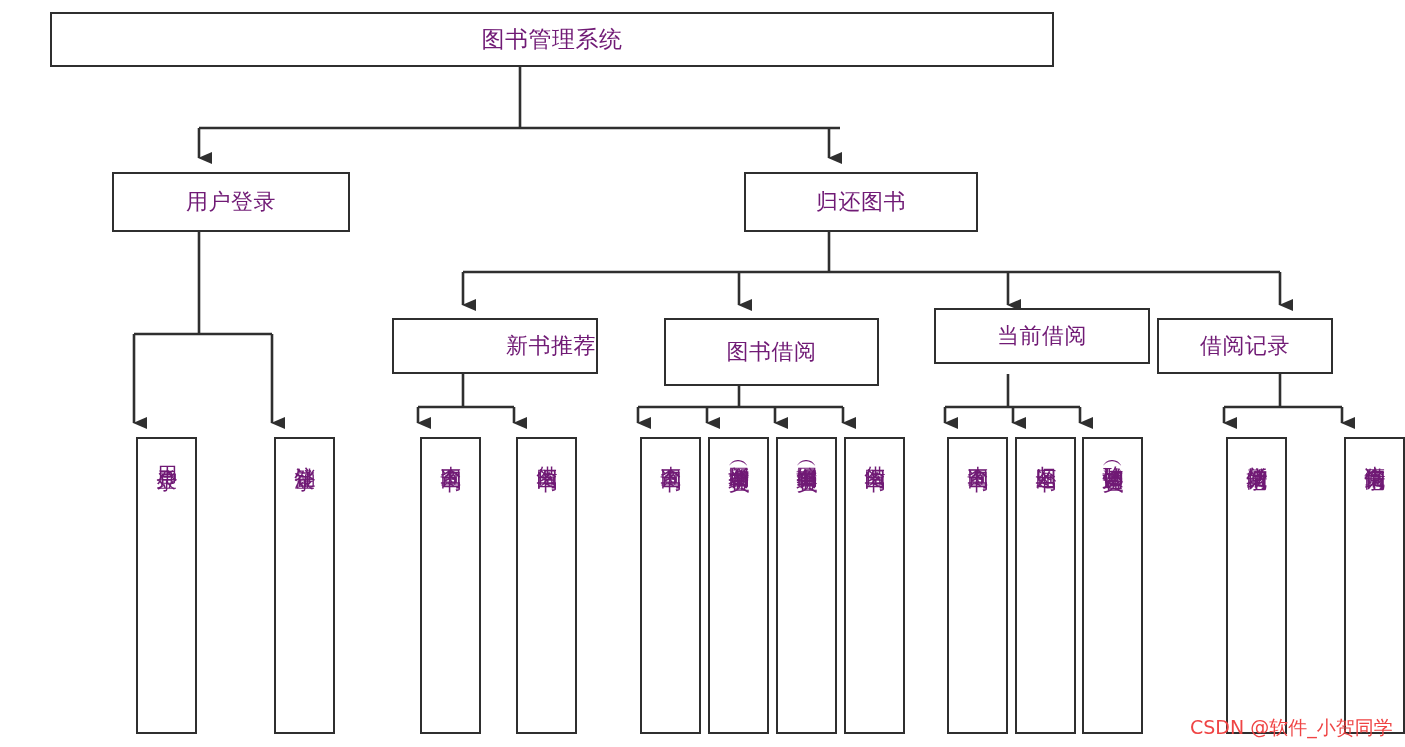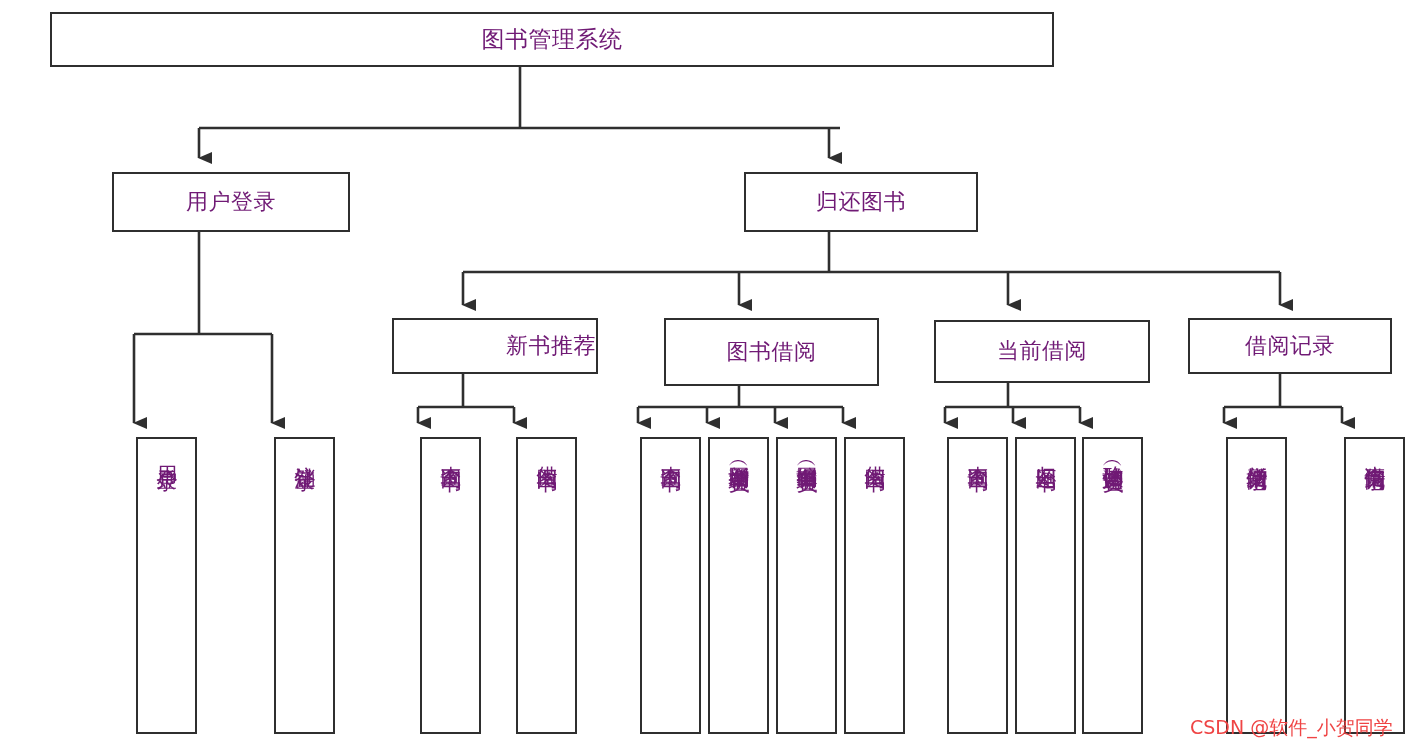--- a/index.html
+++ b/index.html
@@ -148,24 +148,24 @@
   <div class="node v-node" style="left:242px; top:437px; width:61px; height:297px;">
     <span class="label">注销登录</span>
   </div>
 
   <div class="node h-node" style="left:360px; top:318px; width:206px; height:56px;justify-content:flex-end;">
     <span class="label">新书推荐</span>
   </div>
   <div class="node h-node" style="left:632px; top:318px; width:215px; height:68px;">
     <span class="label">图书借阅</span>
   </div>
-  <div class="node h-node" style="left:902px; top:320px; width:216px; height:63px;">
+  <div class="node h-node" style="left:902px; top:308px; width:216px; height:56px;">
     <span class="label">当前借阅</span>
   </div>
-  <div class="node h-node" style="left:1156px; top:318px; width:204px; height:56px;">
+  <div class="node h-node" style="left:1125px; top:318px; width:176px; height:56px;">
     <span class="label">借阅记录</span>
   </div>
 
   <div class="node v-node" style="left:388px; top:437px; width:61px; height:297px;">
     <span class="label">查询图书</span>
   </div>
   <div class="node v-node" style="left:484px; top:437px; width:61px; height:297px;">
     <span class="label">借阅图书</span>
   </div>
 

